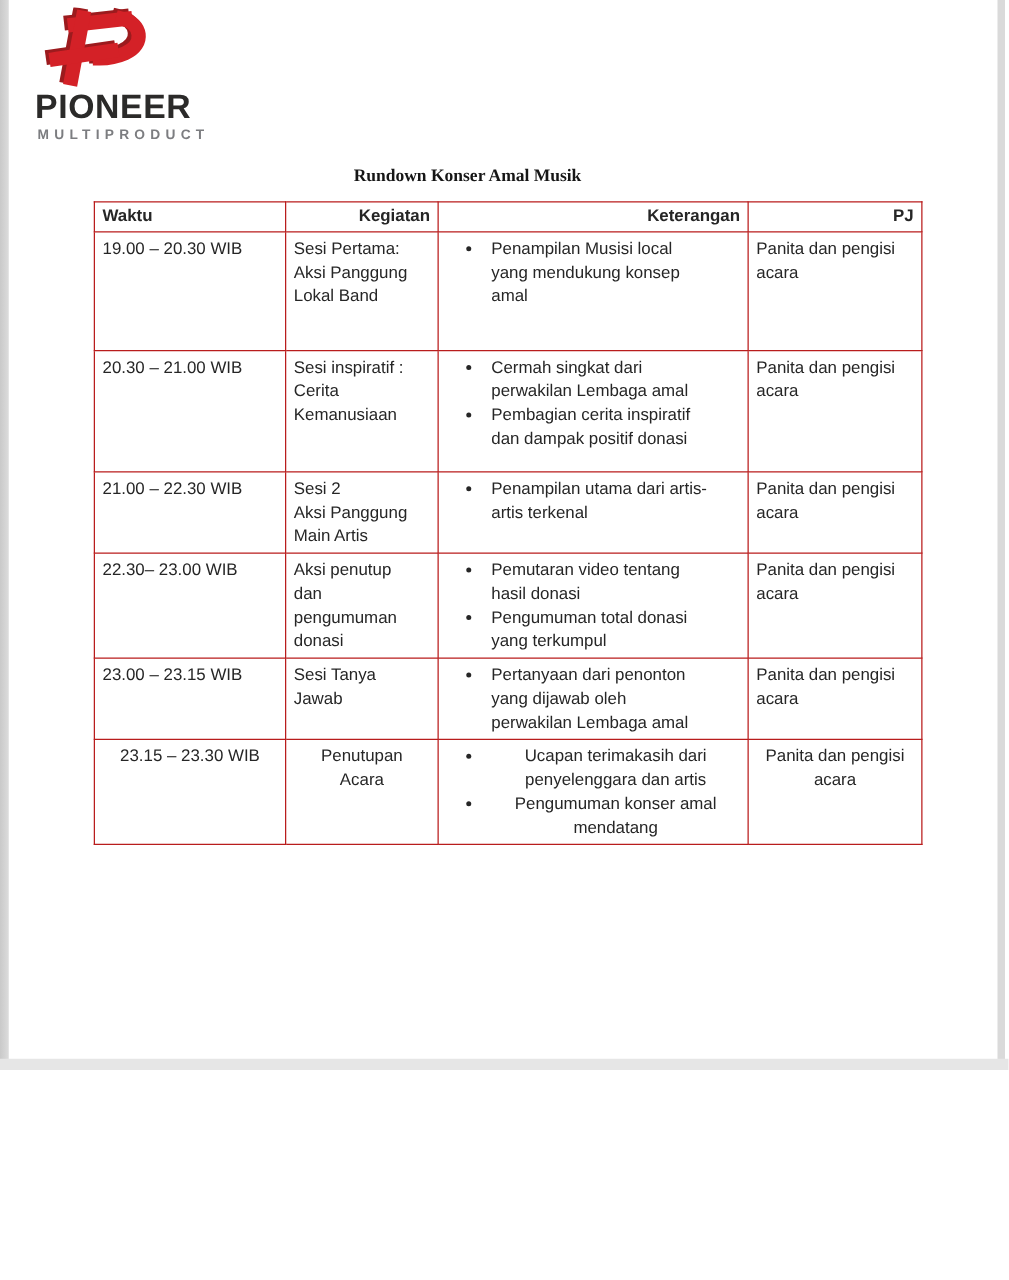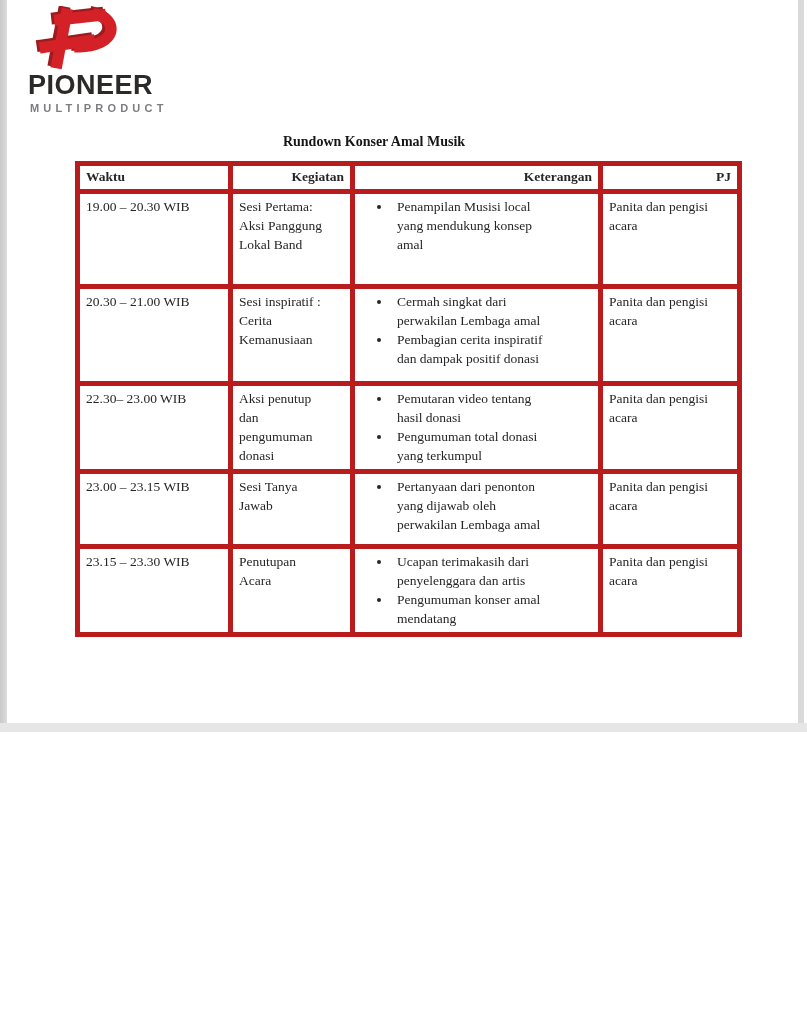--- a/index.html
+++ b/index.html
@@ -1,19 +1,19 @@
 <!DOCTYPE html>
 <html><head>
 <meta charset="utf-8">
 <style>
   html, body { margin: 0; padding: 0; background: #ffffff; }
   .screen {
     position: relative;
     width: 807px;
-    height: 732px;
+    height: 856px;
     background: #ffffff;
     overflow: hidden;
     font-family: "Liberation Sans", sans-serif;
     color: #1f1f1f;
   }
   
   .edge-left {
     position: absolute; left: 0; top: 0; width: 7px; height: 1019px;
     background: linear-gradient(to right, #c9c9c9, #dcdcdc);
   }
@@ -48,21 +48,21 @@
   }
   table.rundown {
     width: 662px; border-collapse: collapse; table-layout: fixed;
     font-size: 13.5px; line-height: 19px; color: #262626;
   }
   table.rundown col.c-waktu { width: 153px; }
   table.rundown col.c-kegiatan { width: 122px; }
   table.rundown col.c-keterangan { width: 248px; }
   table.rundown col.c-pj { width: 139px; }
   table.rundown th, table.rundown td {
-    border: 5px solid #b91c1c; vertical-align: top; font-family: Liberation Serif, serif;
+    border: 1px solid #b91c1c; vertical-align: top;
   }
   table.rundown th {
     font-weight: 700; padding: 1px 6px 2px; height: 20px;
     text-align: right;
   }
   table.rundown th.h-waktu { text-align: left; }
   table.rundown td { padding: 3px 6px 4px; }
   td.waktu { white-space: nowrap; }
   td.kegiatan, td.pj { white-space: pre-line; }
   td.keterangan ul { margin: 0; padding: 0 0 0 31px; list-style: disc; }
@@ -152,20 +152,34 @@
               <li>Cermah singkat dari
 perwakilan Lembaga amal</li>
               <li>Pembagian cerita inspiratif
 dan dampak positif donasi</li>
             </ul>
           </td>
           <td class="pj">Panita dan pengisi
 acara</td>
         </tr>
         <tr>
+          <td class="waktu">21.00 – 22.30 WIB</td>
+          <td class="kegiatan">Sesi 2
+Aksi Panggung
+Main Artis</td>
+          <td class="keterangan">
+            <ul>
+              <li>Penampilan utama dari artis-
+artis terkenal</li>
+            </ul>
+          </td>
+          <td class="pj">Panita dan pengisi
+acara</td>
+        </tr>
+        <tr>
           <td class="waktu">22.30– 23.00 WIB</td>
           <td class="kegiatan">Aksi penutup
 dan
 pengumuman
 donasi</td>
           <td class="keterangan">
             <ul>
               <li>Pemutaran video tentang
 hasil donasi</li>
               <li>Pengumuman total donasi

